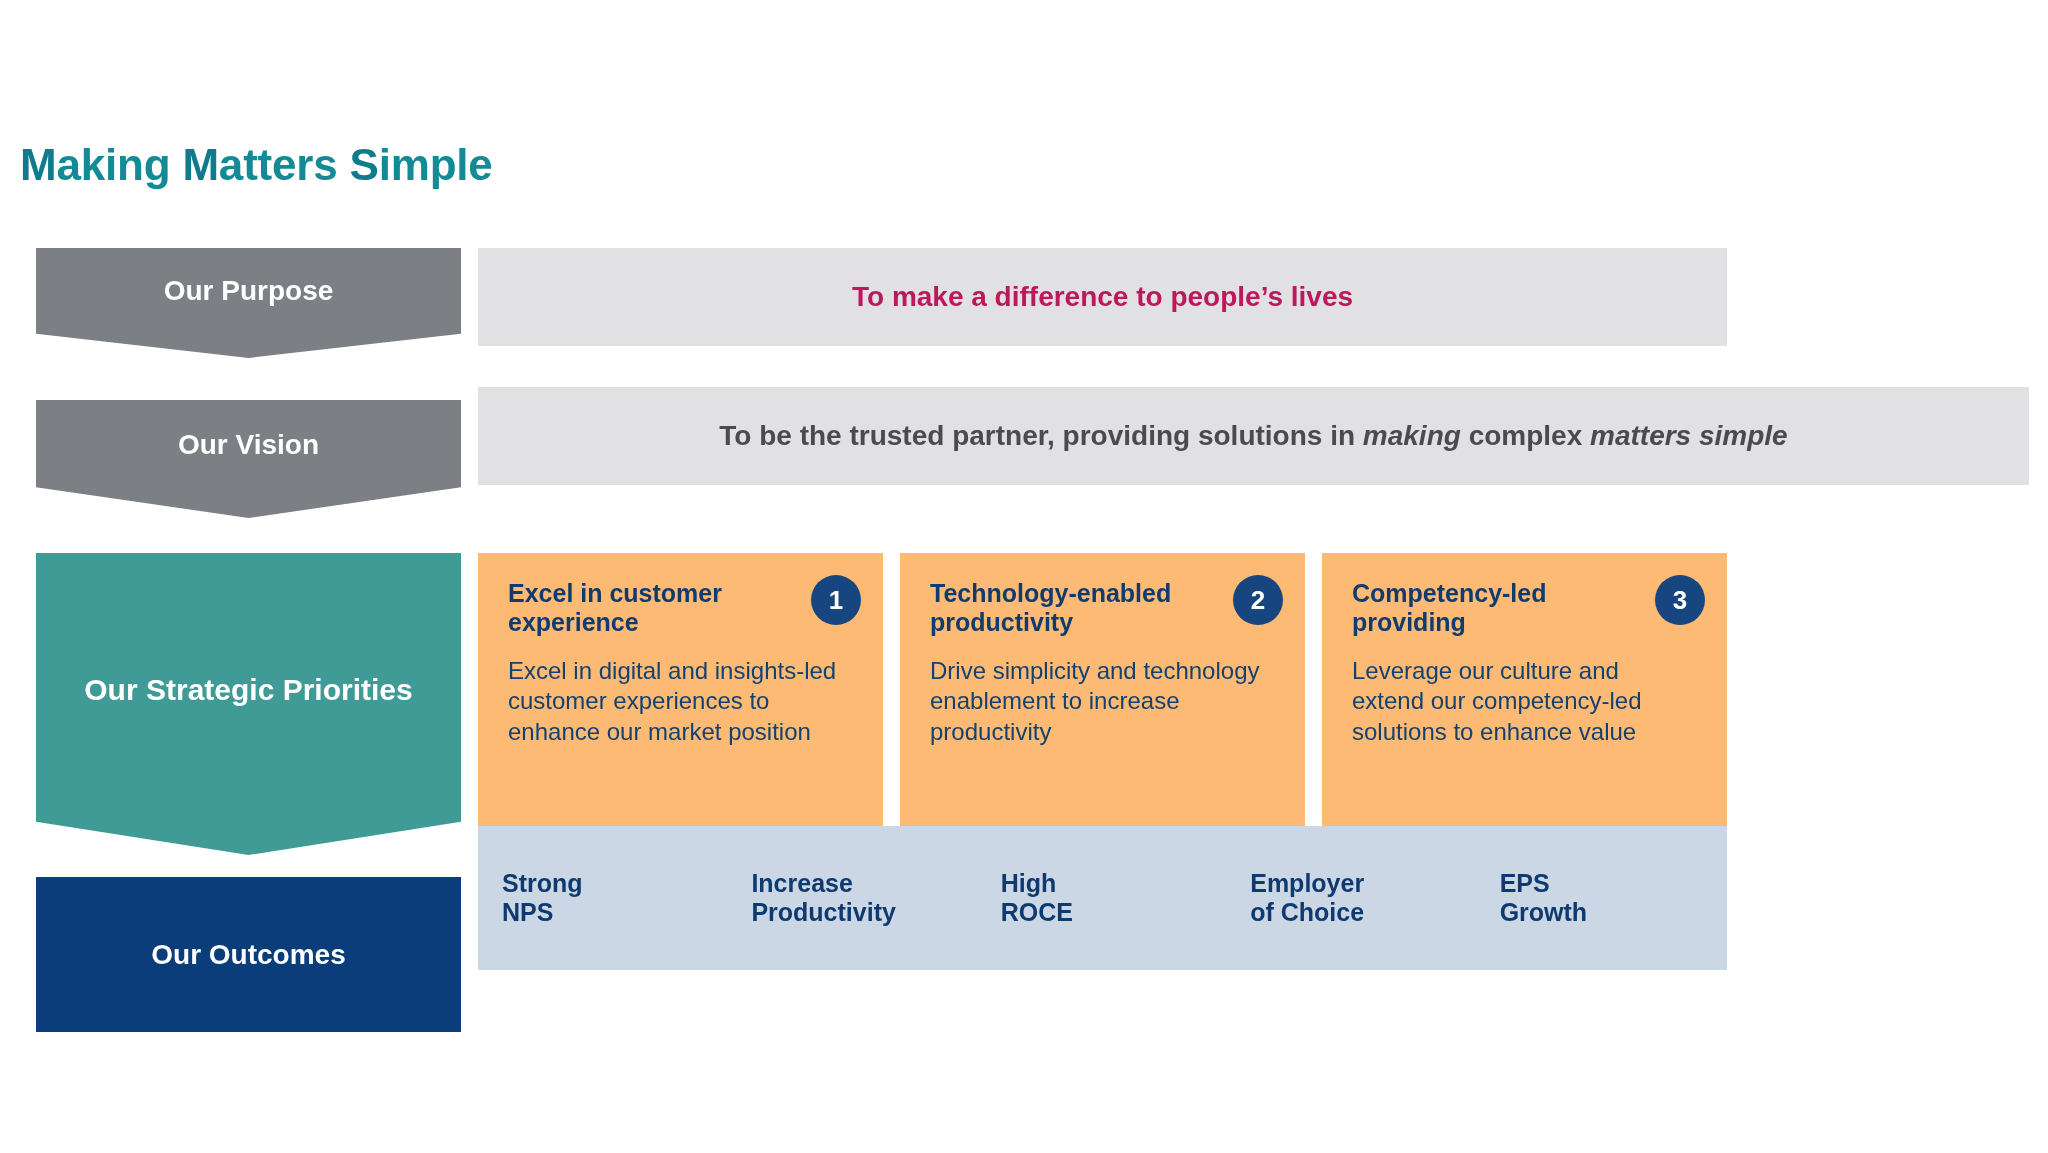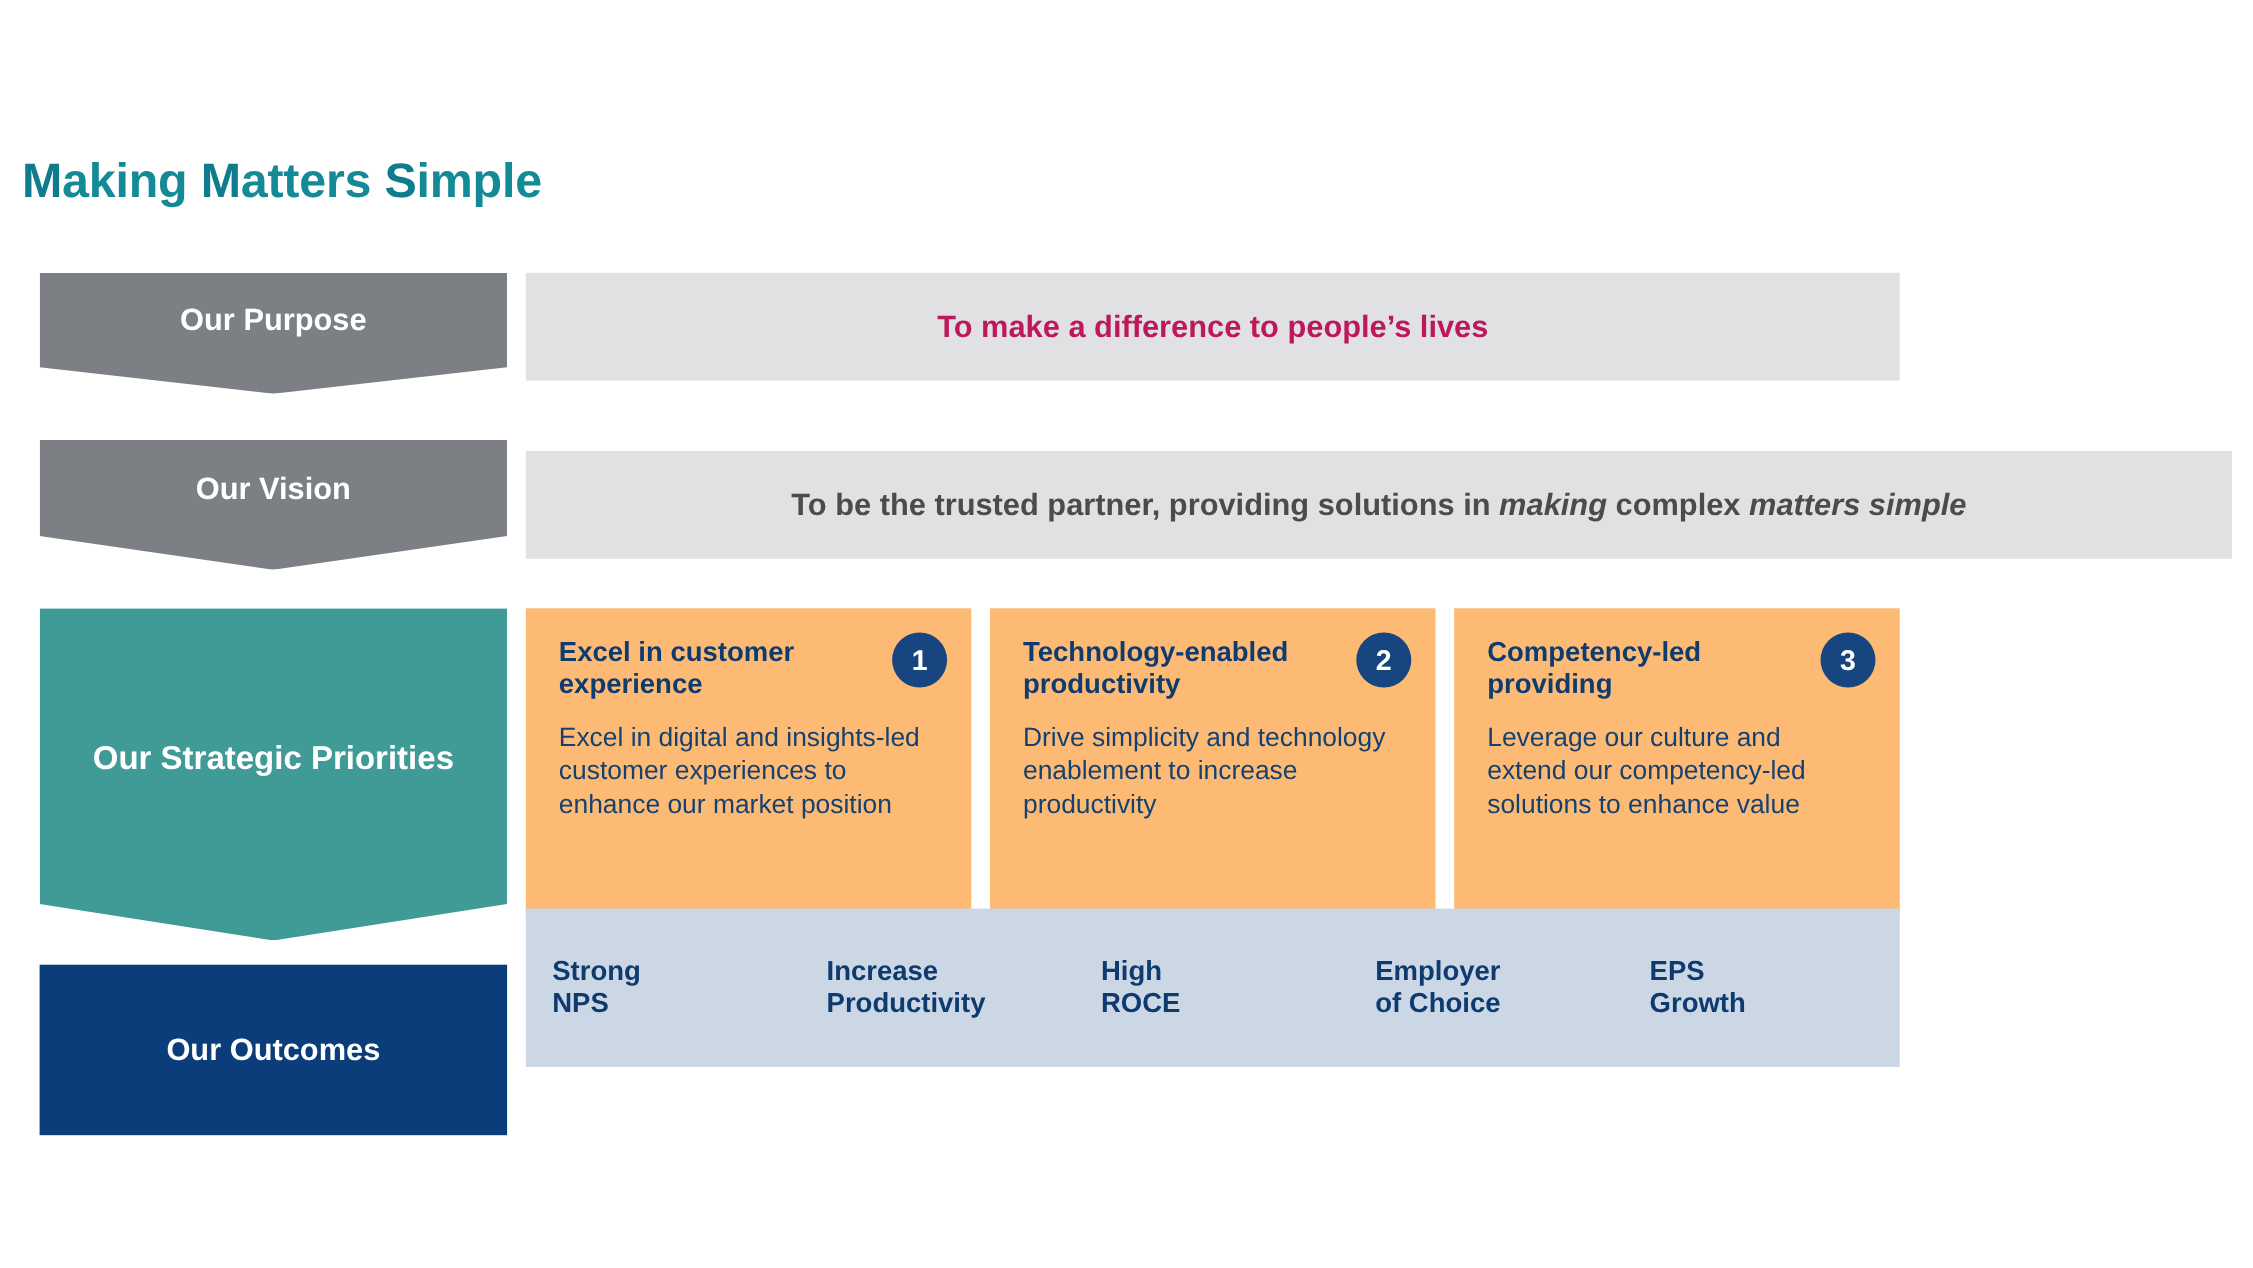--- a/index.html
+++ b/index.html
@@ -85,21 +85,21 @@
     top: 400px;
     height: 118px;
     background: #7C8084;
     font-size: 28px;
     clip-path: polygon(0 0, 100% 0, 100% 74%, 50% 100%, 0 74%);
     align-items: flex-start;
     padding-top: 28px;
   }
   #vision-bar {
     left: 478px;
-    top: 410px;
+    top: 387px;
     width: 1551px;
     height: 98px;
     background: #E1E1E3;
     display: flex;
     align-items: center;
     justify-content: center;
   }
   #vision-bar .txt {
     font-size: 28px;
     font-weight: bold;

